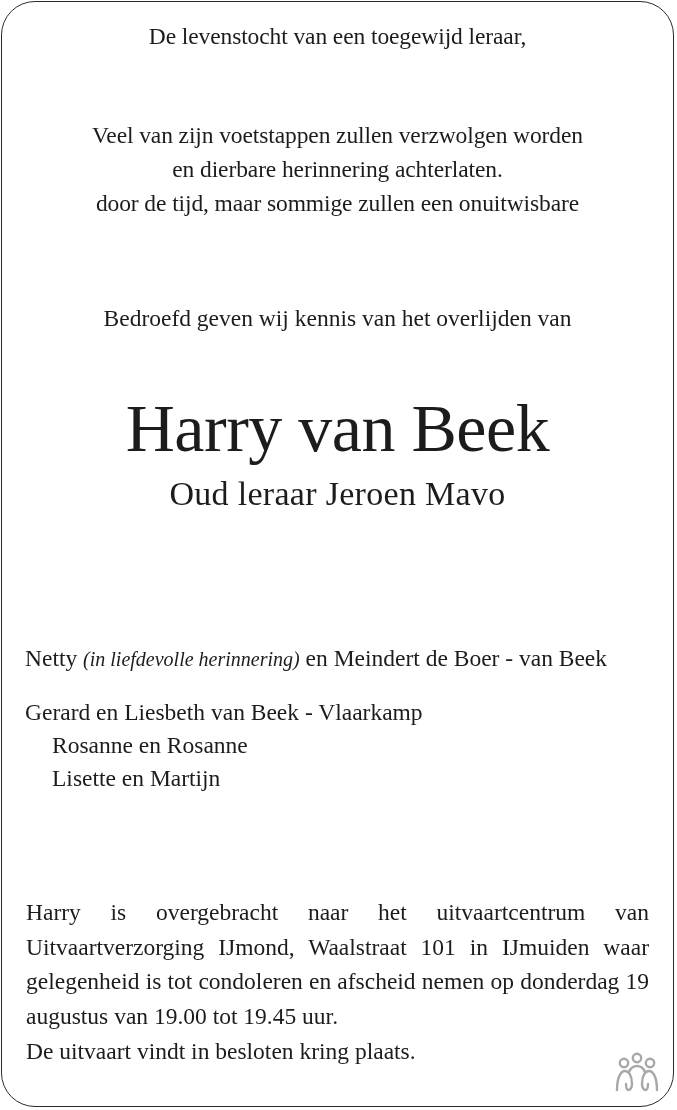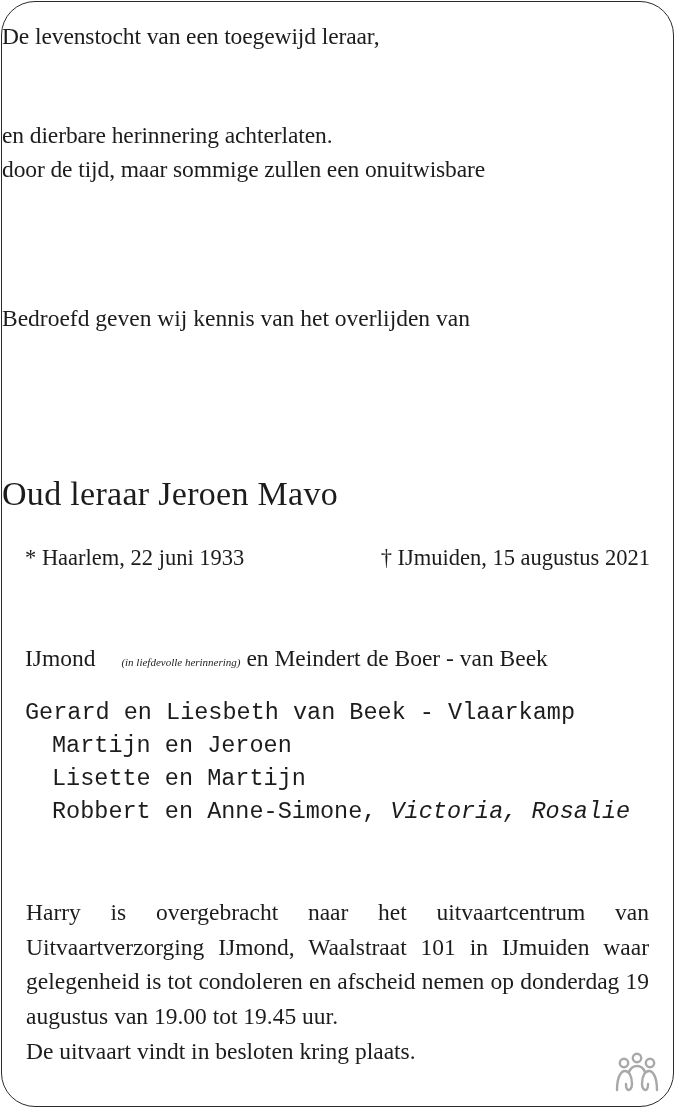--- a/index.html
+++ b/index.html
@@ -8,76 +8,73 @@
       position: absolute; left: 1px; top: 1px;
       width: 673px; height: 1106px;
       border: 1.5px solid #2a2a2a;
       border-radius: 34px;
       box-sizing: border-box;
       background: #ffffff;
       font-family: "Liberation Serif", "DejaVu Serif", serif;
       color: #1c1c1c;
     }
     .abs { position: absolute; left: 0; right: 0; }
-    .center { }
+    .center { text-align: center; }
     .verse { font-size: 23.5px; line-height: 34px; letter-spacing: -0.1px; }
     .announce { font-size: 23.5px; line-height: 34px; }
     .name { font-size: 68px; line-height: 72px; letter-spacing: -0.5px; }
     .subtitle { font-size: 34px; line-height: 32px; letter-spacing: 0.3px; }
     .dates { font-size: 22.5px; line-height: 30px; }
     .dates .born { position: absolute; left: 23px; }
     .dates .died { position: absolute; right: 23px; }
     .family { font-size: 23.5px; line-height: 33px; padding-left: 23px; }
     .family .indent { padding-left: 27px; display: block; }
-    .family .italic-small { font-style: italic; font-size: 11px; margin-left: 20px; }
+    .family .italic-small { font-style: italic; font-size: 20px; }
     .family .italic { font-style: italic; }
     .para {
       position: absolute; left: 24px; right: 24px;
       font-size: 23.5px; line-height: 34.5px;
       text-align: justify; text-align-last: left;
     }
     .people-icon { position: absolute; right: 14px; bottom: 14px; width: 44px; height: 40px; }
   </style>
 </head>
 <body>
 
 <div class="card">
 
   <div class="abs center verse" style="top:17px;">
     <div>De levenstocht van een toegewijd leraar,</div>
   </div>
 
   <div class="abs center verse" style="top:116px;">
+    <div>Veel van zijn voetstappen zullen verzwolgen worden</div>
     <div>en dierbare herinnering achterlaten.</div>
     <div>door de tijd, maar sommige zullen een onuitwisbare</div>
   </div>
 
   <div class="abs center announce" style="top:282px;margin-top:17px;">
     <div>Bedroefd geven wij kennis van het overlijden van</div>
   </div>
 
+  <div class="abs center name" style="top:390px;">Harry van Beek</div>
 
   <div class="abs center subtitle" style="top:476px;">Oud leraar Jeroen Mavo</div>
 
-  <div class="abs dates" style="top:541px; height:30px;">
-    <span class="born">* Haarlem, 22 juni 1933</span>
-    <span class="died">† IJmuiden, 15 augustus 2021</span>
-  </div>
 
   <div class="abs family" style="top:640px;">
-    <span>IJmond</span>
+    <span>Netty</span>
     <span class="italic-small">(in liefdevolle herinnering)</span>
     <span>en Meindert de Boer - van Beek</span>
   </div>
 
-  <div class="abs family" style="top:694px;font-family:Liberation Mono, monospace;">
+  <div class="abs family" style="top:694px;">
     <div>Gerard en Liesbeth van Beek - Vlaarkamp</div>
-    <span class="indent"><span>Martijn en Jeroen</span></span>
+    <span class="indent"><span>Rosanne en Rosanne</span></span>
     <span class="indent"><span>Lisette en Martijn</span></span>
-    <span class="indent"><span>Robbert en Anne-Simone,</span> <span class="italic">Victoria, Rosalie</span></span>
   </div>
 
   <div class="para" style="top:893px;">Harry is overgebracht naar het uitvaartcentrum van Uitvaartverzorging IJmond, Waalstraat 101 in IJmuiden waar gelegenheid is tot condoleren en afscheid nemen op donderdag 19 augustus van 19.00 tot 19.45 uur.</div>
 
   <div class="para" style="top:1032px;">De uitvaart vindt in besloten kring plaats.</div>
 
   <svg class="people-icon" viewBox="0 0 44 40" fill="none" stroke="#a8a8a8" stroke-width="2.4" stroke-linecap="round">
     <circle cx="22" cy="6" r="4.2"></circle>
     <circle cx="9" cy="11" r="4.2"></circle>
     <circle cx="35" cy="11" r="4.2"></circle>

